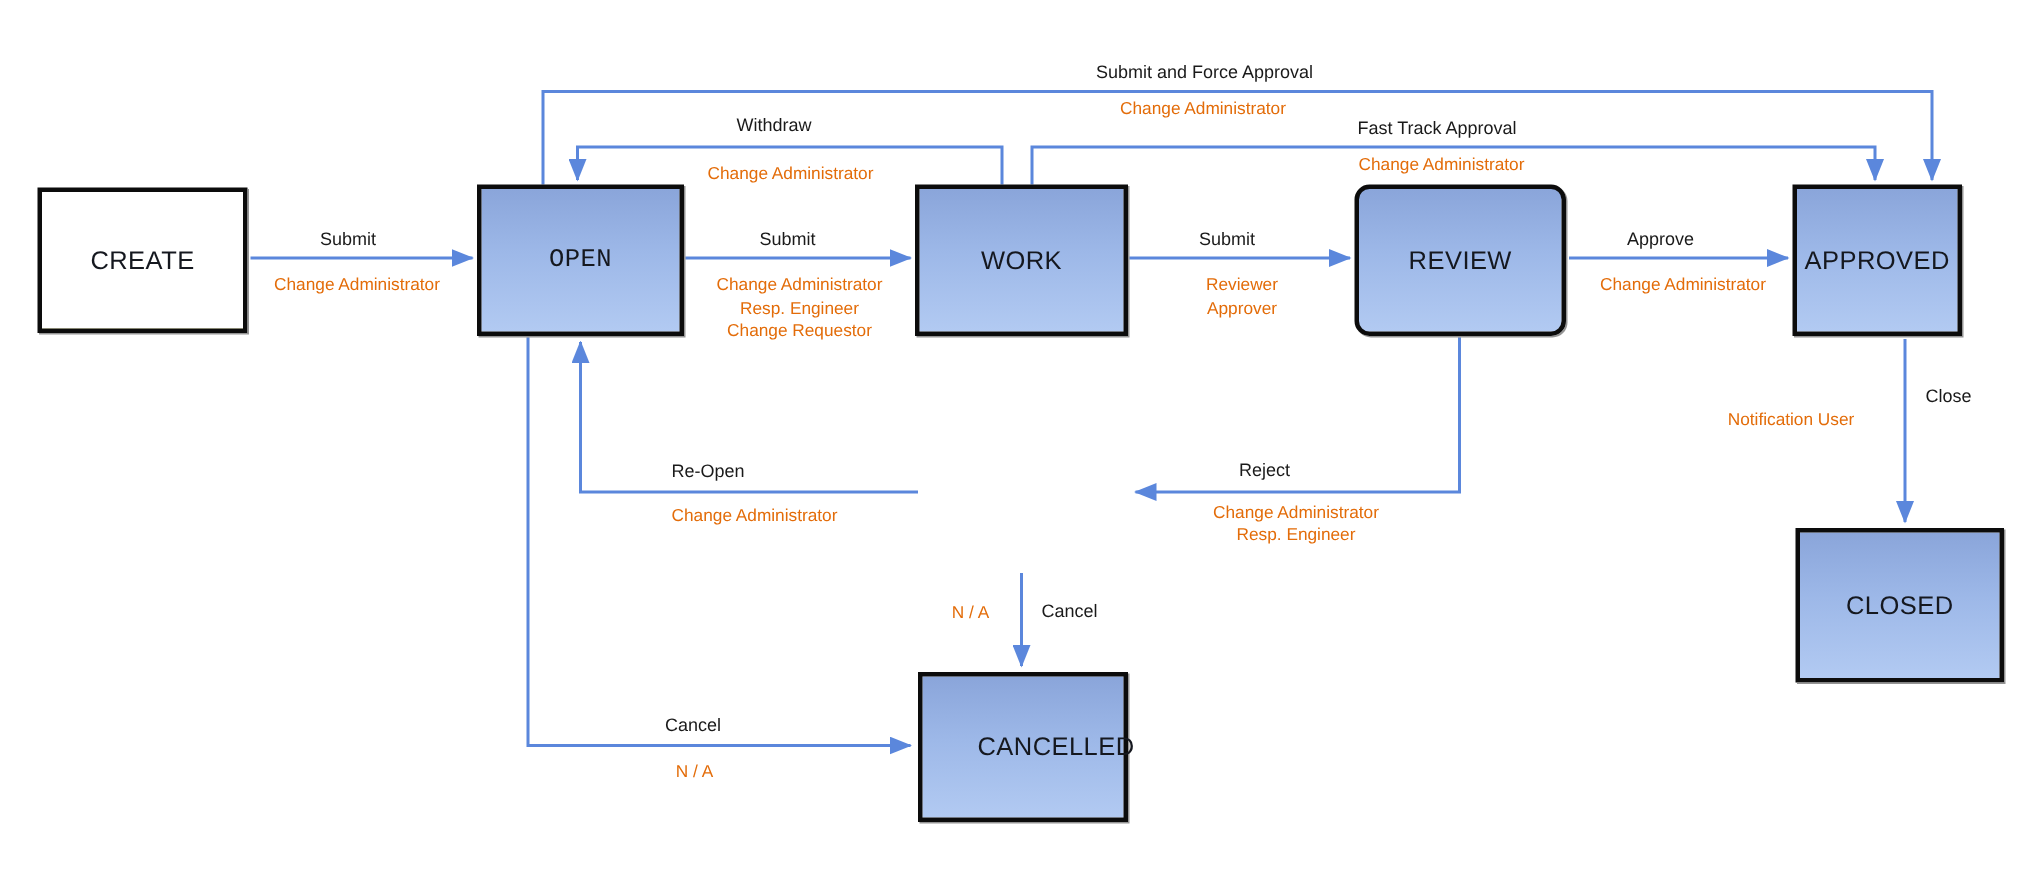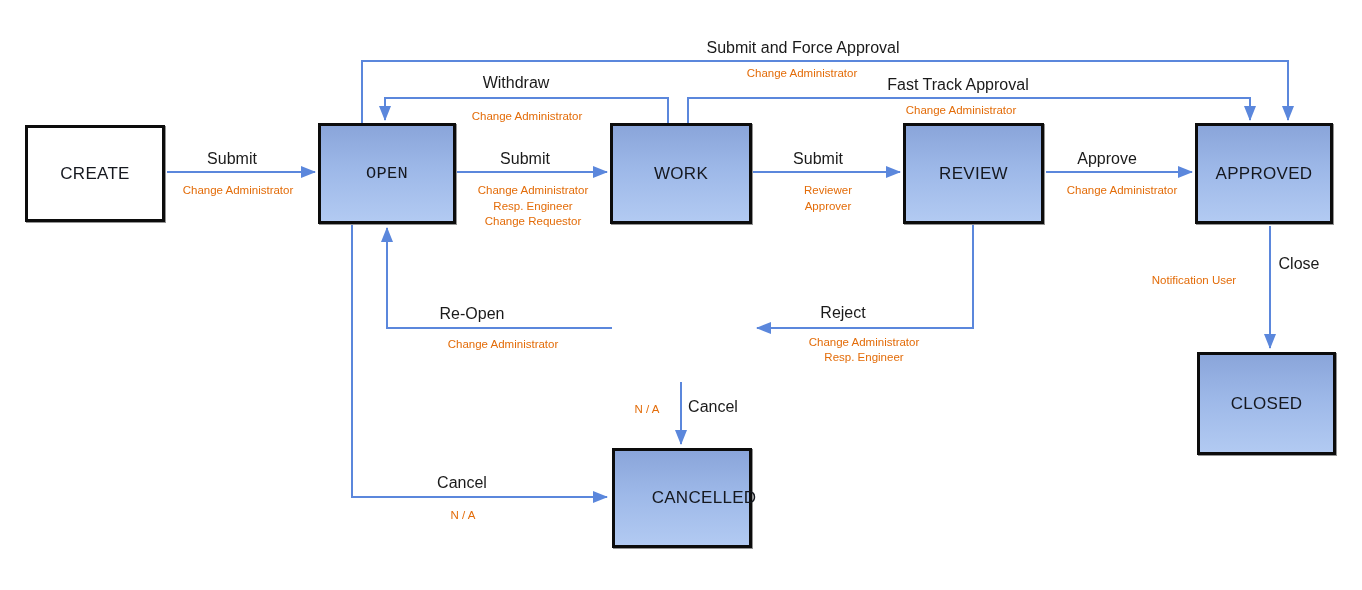--- a/index.html
+++ b/index.html
@@ -20,21 +20,21 @@
     font-size:17px;
     color:#15181f;
     letter-spacing:0.3px;
     box-shadow:1px 1px 0 rgba(60,60,60,0.55);
   }
   .node.blue{background:linear-gradient(180deg,#8aa5da 0%,#9db8e8 45%,#b2caf2 100%);}
   .node.yellow{background:linear-gradient(180deg,#ededed00 0%,#fff 0%),linear-gradient(180deg,#eded33 0%,#fafa4a 45%,#ffff66 100%);}
   .edge-label{
     position:absolute;
     transform:translate(-50%,-50%);
-    font-size:16px;
+    font-size:12px;
     color:#1a1a1a;
     white-space:nowrap;
   }
   .role-label{
     position:absolute;
     transform:translate(-50%,-50%);
     font-size:11.5px;
     font-weight:normal;
     white-space:nowrap;
   }
@@ -92,24 +92,24 @@
     <div class="role-label" style="left: 1194px; top: 280px; color: rgb(227, 108, 9);">Notification User</div>
     <div class="node yellow" style="left: 25px; top: 125px; width: 140px; height: 97px;">
       <span>CREATE</span>
     </div>
     <div class="node blue" style="left: 318px; top: 123px; width: 138px; height: 101px; font-family: Liberation Mono, monospace;">
       <span>OPEN</span>
     </div>
     <div class="node blue" style="left: 610px; top: 123px; width: 142px; height: 101px;">
       <span>WORK</span>
     </div>
-    <div class="node blue" style="left: 903px; top: 123px; width: 141px; height: 101px;">
+    <div class="node blue" style="left: 903px; top: 123px; width: 141px; height: 101px; border-radius: 10px;">
       <span>REVIEW</span>
     </div>
-    <div class="node blue" style="left: 1195px; top: 123px; width: 138px; height: 101px;">
+    <div class="node blue" style="left: 1195px; top: 123px; width: 113px; height: 101px;">
       <span>APPROVED</span>
     </div>
     <div class="node blue" style="left: 612px; top: 448px; width: 140px; height: 100px; padding-left: 44px;">
       <span>CANCELLED</span>
     </div>
     <div class="node blue" style="left: 1197px; top: 352px; width: 139px; height: 103px;">
       <span>CLOSED</span>
     </div>
   </div>
 

